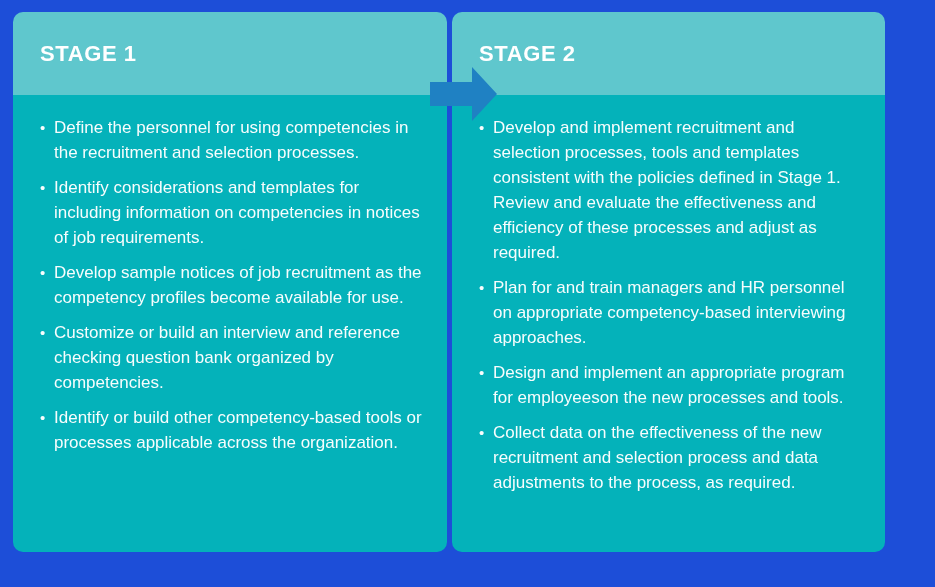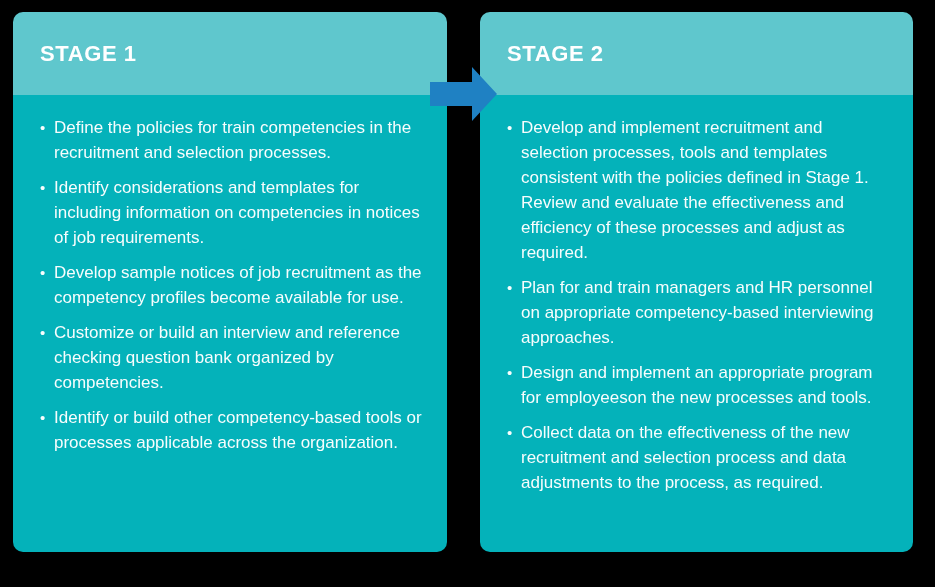--- a/index.html
+++ b/index.html
@@ -5,34 +5,34 @@
   html, body {
     margin: 0;
     padding: 0;
     background: #ffffff;
     font-family: "Liberation Sans", "DejaVu Sans", sans-serif;
   }
   .canvas {
     position: relative;
     width: 935px;
     height: 587px;
-    background: #000000;
+    background: #1d4ed8;
     overflow: hidden;
   }
   .stage-panel {
     position: absolute;
     top: 12px;
     height: 540px;
     border-radius: 10px;
     overflow: hidden;
     display: flex;
     flex-direction: column;
   }
   .stage-panel.left  { left: 13px;  width: 434px; }
-  .stage-panel.right { left: 480px; width: 433px; }
+  .stage-panel.right { left: 452px; width: 433px; }
 
   .stage-header {
     height: 83px;
     flex: 0 0 83px;
     background: #5fc7cd;
     display: flex;
     align-items: center;
     padding-left: 27px;
   }
   .stage-title {
@@ -86,21 +86,21 @@
 <div class="canvas">
 
   <div class="stage-panel left">
     <div class="stage-header">
       <div class="stage-title">STAGE 1</div>
     </div>
     <div class="stage-body">
       <ul class="bullet-list">
         <li>
           <span class="bullet-glyph">•</span>
-          <span class="item-text">Define the policies for train competencies in the recruitment and selection processes.</span>
+          <span class="item-text">Define the personnel for using competencies in the recruitment and selection processes.</span>
         </li>
         <li>
           <span class="bullet-glyph">•</span>
           <span class="item-text">Identify considerations and templates for including information on competencies in notices of job requirements.</span>
         </li>
         <li>
           <span class="bullet-glyph">•</span>
           <span class="item-text">Develop sample notices of job recruitment as the competency profiles become available for use.</span>
         </li>
         <li>

